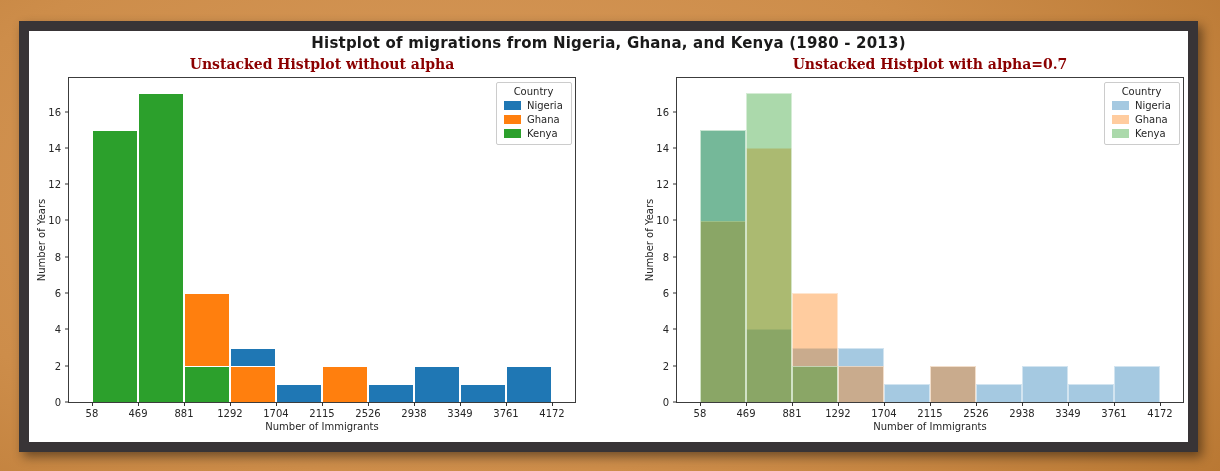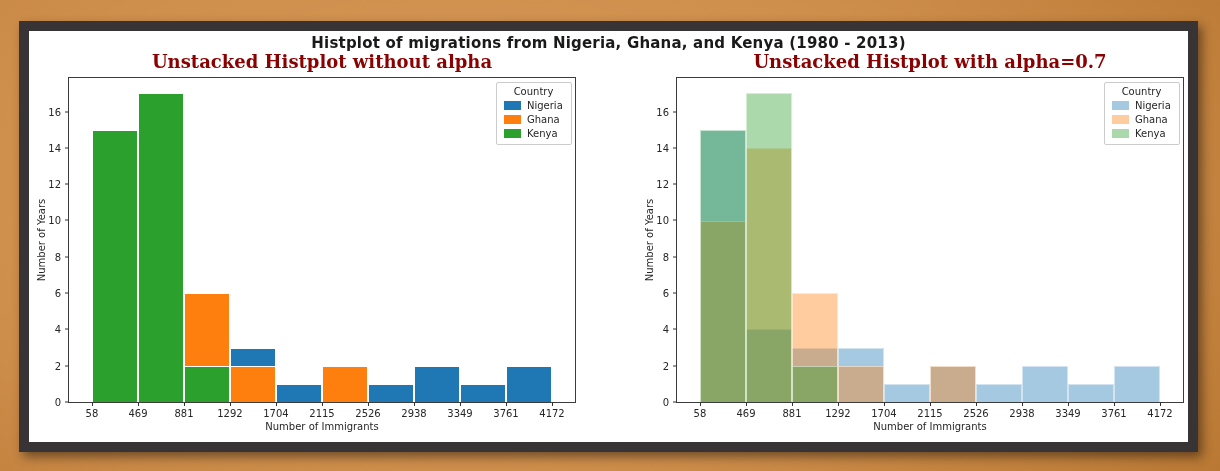--- a/index.html
+++ b/index.html
@@ -21,21 +21,21 @@
   .fig-title {
     position:absolute; top:3px; left:0; right:0; text-align:center;
     font-size:15px; font-weight:bold; color:#1a1a1a; letter-spacing:0.2px;
   }
   .axes {
     position:absolute; top:46px; width:508px; height:326px;
     border:1px solid #3c3c3c; background:#ffffff;
   }
   .axes-title {
     position:absolute; bottom:calc(100% + 6px); left:0; right:0; text-align:center;
-    font-family:"DejaVu Serif", serif; font-weight:bold; font-size:18px; color:#8b0000;
+    font-family:"DejaVu Serif", serif; font-weight:bold; font-size:14px; color:#8b0000;
   }
   .plot { position:absolute; inset:0; }
   .bar {
     position:absolute; bottom:0;
     border:1px solid #ffffff; border-bottom:none;
   }
   .xtick { position:absolute; top:100%; width:1px; height:4px; background:#333; }
   .xtick-label {
     position:absolute; top:calc(100% + 6px); transform:translateX(-50%);
     font-size:10px; color:#262626; white-space:nowrap;

